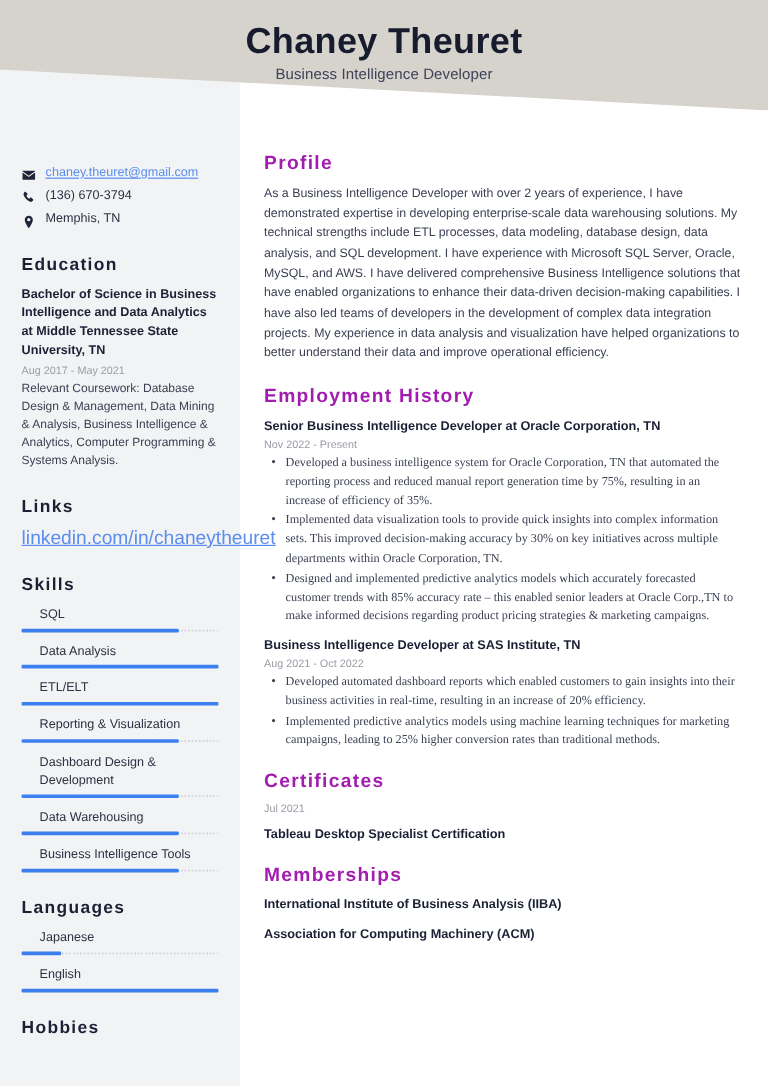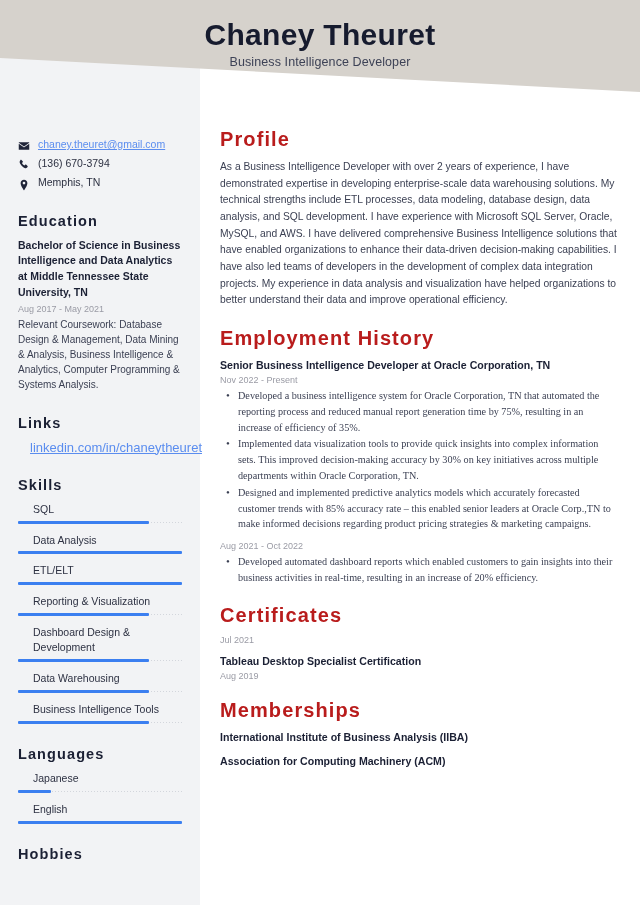--- a/index.html
+++ b/index.html
@@ -134,22 +134,21 @@
     margin-bottom: 3px;
   }
 
   .edu-desc {
     font-size: 10px;
     color: #3a3f52;
     line-height: 1.52;
   }
 
   .link-line {
-    font-size: 13px;
-    margin-left: 12px;
+    font-size: 16px;
   }
   .link-line a {
     color: #5b8def;
     text-decoration: underline;
   }
 
   
   .bar-item { margin-bottom: 9px; }
 
   .bar-label {
@@ -181,23 +180,23 @@
   
   .main {
     position: absolute;
     left: 200px; top: 0;
     width: 440px; height: 905px;
     padding: 128px 22px 0 20px;
     z-index: 4;
   }
 
   .main-heading {
-    font-size: 20px;
-    font-weight: bold;
-    color: #b91c1c;
+    font-size: 16px;
+    font-weight: bold;
+    color: #a21caf;
     letter-spacing: 1.1px;
     margin-bottom: 8px;
   }
 
   .section { margin-bottom: 18px; }
 
   .profile-text {
     font-size: 10.3px;
     color: #3a3f52;
     line-height: 1.62;
@@ -403,37 +402,38 @@
         <div class="entry-title">Senior Business Intelligence Developer at Oracle Corporation, TN</div>
         <div class="entry-date">Nov 2022 - Present</div>
         <ul class="bullets">
           <li>Developed a business intelligence system for Oracle Corporation, TN that automated the reporting process and reduced manual report generation time by 75%, resulting in an increase of efficiency of 35%.</li>
           <li>Implemented data visualization tools to provide quick insights into complex information sets. This improved decision-making accuracy by 30% on key initiatives across multiple departments within Oracle Corporation, TN.</li>
           <li>Designed and implemented predictive analytics models which accurately forecasted customer trends with 85% accuracy rate – this enabled senior leaders at Oracle Corp.,TN to make informed decisions regarding product pricing strategies &amp; marketing campaigns.</li>
         </ul>
       </div>
 
       <div class="entry">
+        <div class="entry-title">Business Intelligence Developer at SAS Institute, TN</div>
         <div class="entry-date">Aug 2021 - Oct 2022</div>
         <ul class="bullets">
           <li>Developed automated dashboard reports which enabled customers to gain insights into their business activities in real-time, resulting in an increase of 20% efficiency.</li>
+          <li>Implemented predictive analytics models using machine learning techniques for marketing campaigns, leading to 25% higher conversion rates than traditional methods.</li>
         </ul>
       </div>
     </div>
 
     <div class="section">
       <div class="main-heading">Certificates</div>
 
       <div class="entry">
         <div class="entry-date">Jul 2021</div>
       </div>
 
       <div class="entry">
         <div class="entry-title">Tableau Desktop Specialist Certification</div>
-        <div class="entry-date">Aug 2019</div>
       </div>
     </div>
 
     <div class="section">
       <div class="main-heading">Memberships</div>
       <div class="membership-item">International Institute of Business Analysis (IIBA)</div>
       <div class="membership-item">Association for Computing Machinery (ACM)</div>
     </div>
 
   </div>

